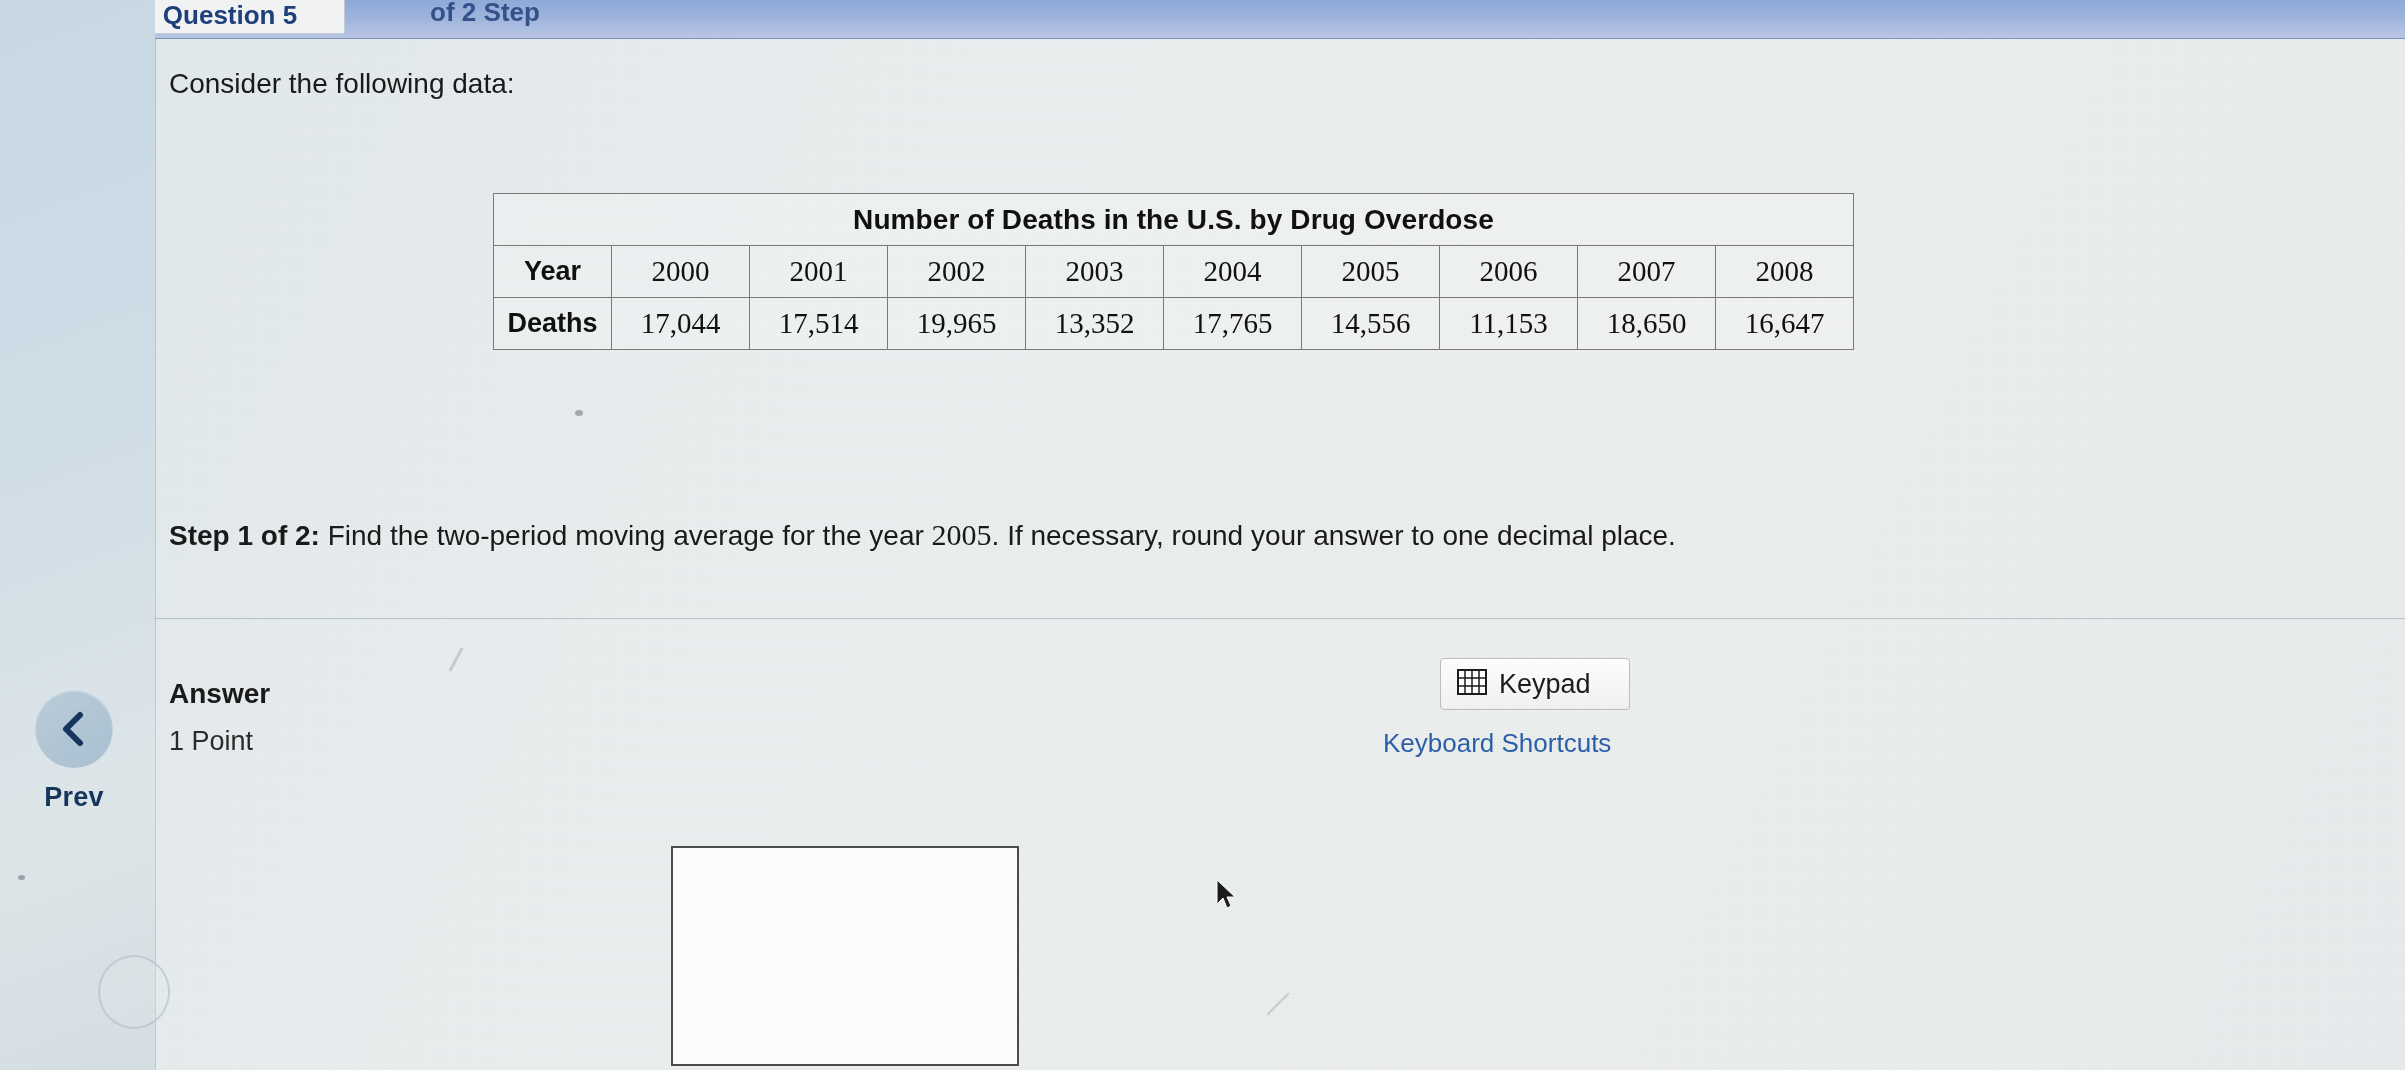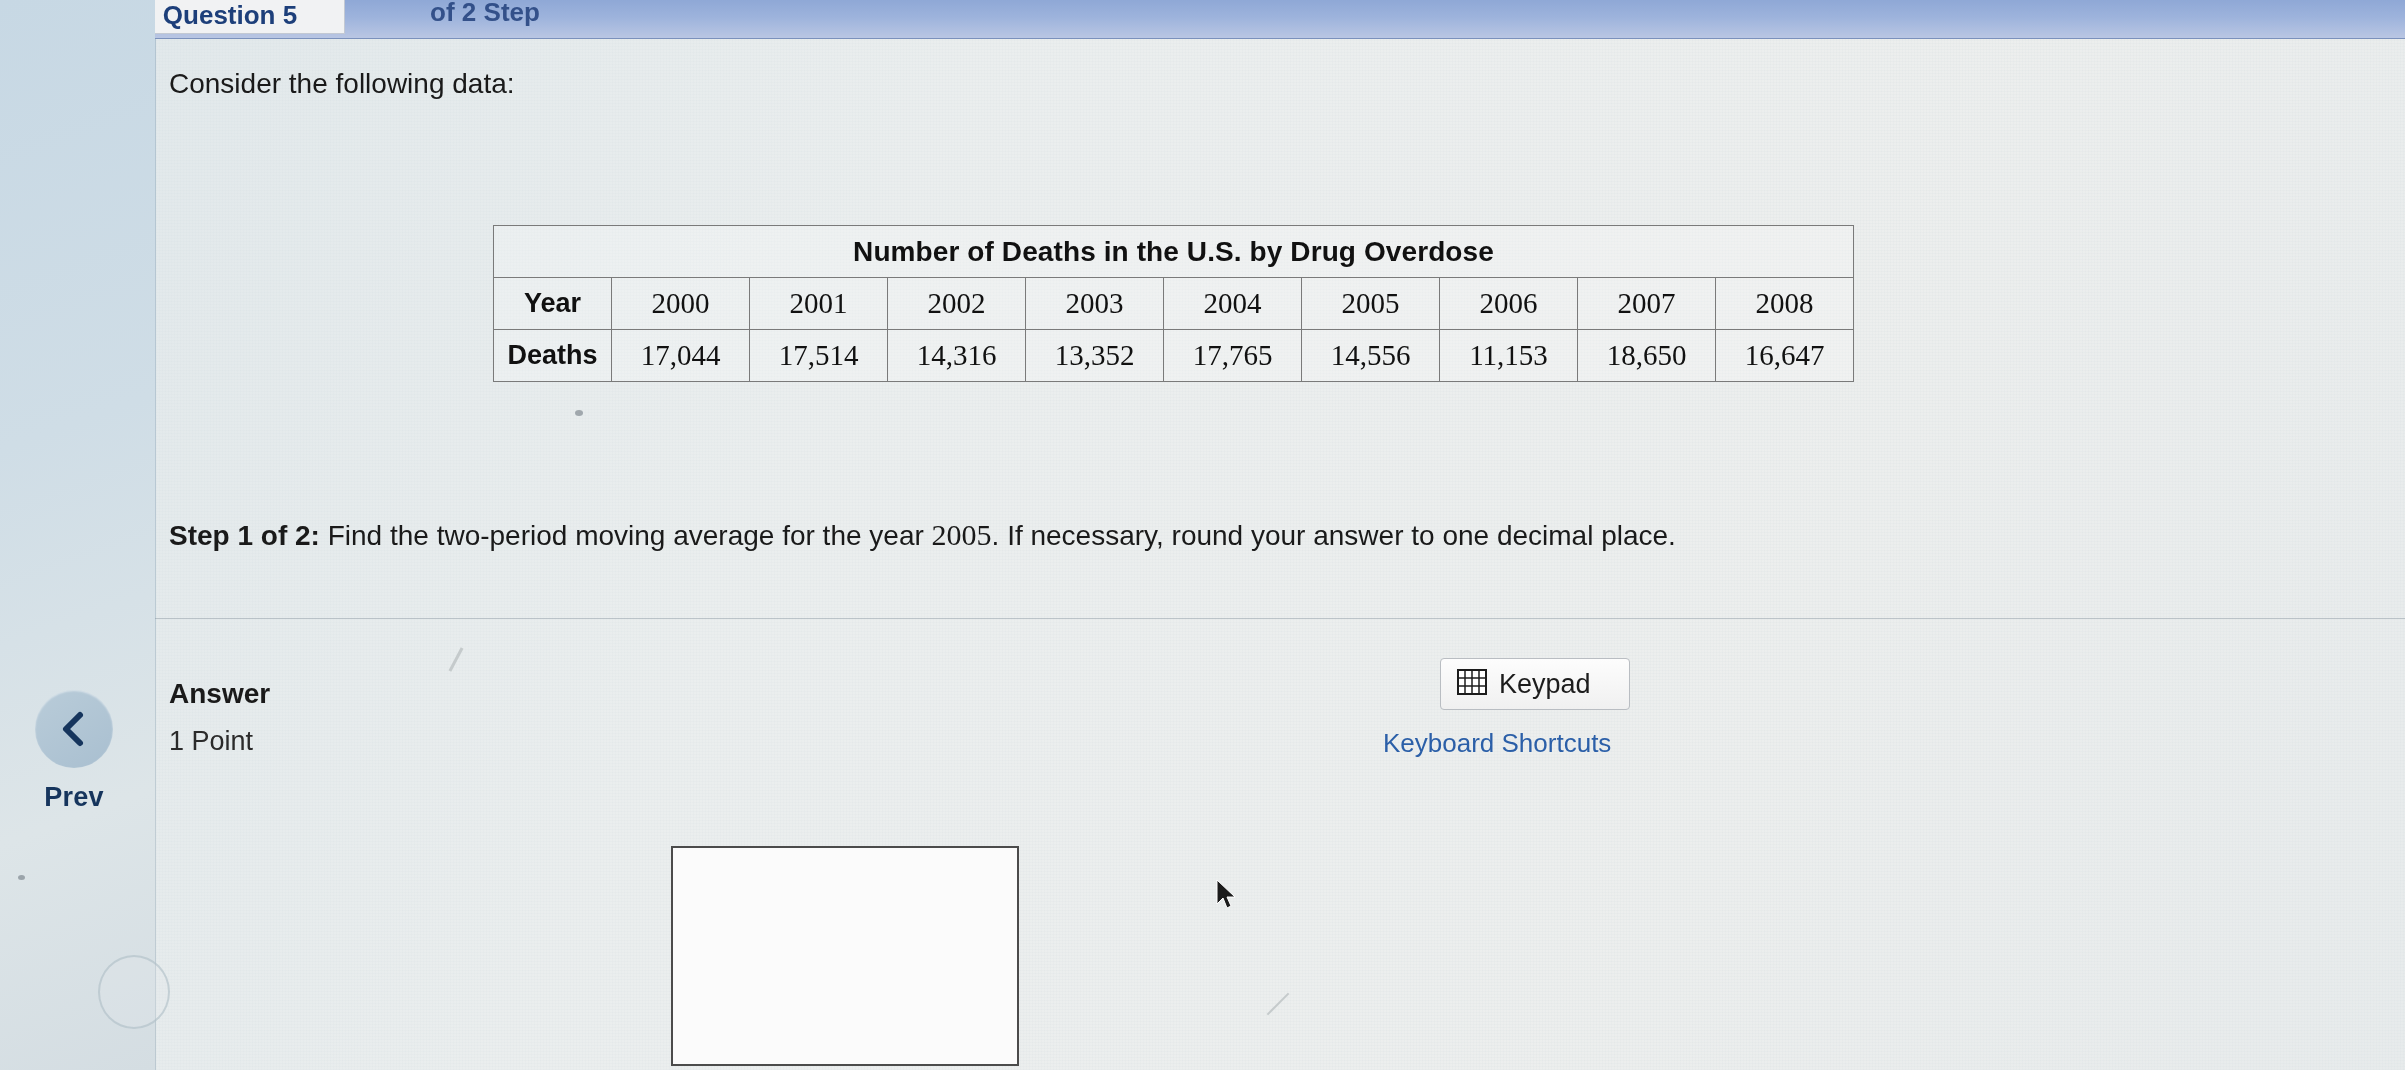--- a/index.html
+++ b/index.html
@@ -129,21 +129,20 @@
   }
 
   
   #data-table-wrap {
     position: absolute;
     left: 338px; top: 155px;
   }
   table.data-table {
     border-collapse: collapse;
     background: rgba(255,255,255,0.22);
-    margin-top: 32px;
   }
   table.data-table th,
   table.data-table td {
     border: 1px solid #7a7a7a;
     padding: 4px 10px;
     text-align: center;
     color: #111;
     height: 52px;
     box-sizing: border-box;
   }
@@ -299,21 +298,21 @@
           <td class="cell-val">2004</td>
           <td class="cell-val">2005</td>
           <td class="cell-val">2006</td>
           <td class="cell-val">2007</td>
           <td class="cell-val">2008</td>
         </tr>
         <tr>
           <td class="row-head">Deaths</td>
           <td class="cell-val">17,044</td>
           <td class="cell-val">17,514</td>
-          <td class="cell-val">14,316</td>
+          <td class="cell-val">19,965</td>
           <td class="cell-val">13,352</td>
           <td class="cell-val">17,765</td>
           <td class="cell-val">14,556</td>
           <td class="cell-val">11,153</td>
           <td class="cell-val">18,650</td>
           <td class="cell-val">16,647</td>
         </tr>
       </tbody>
         </table>
     </div>

